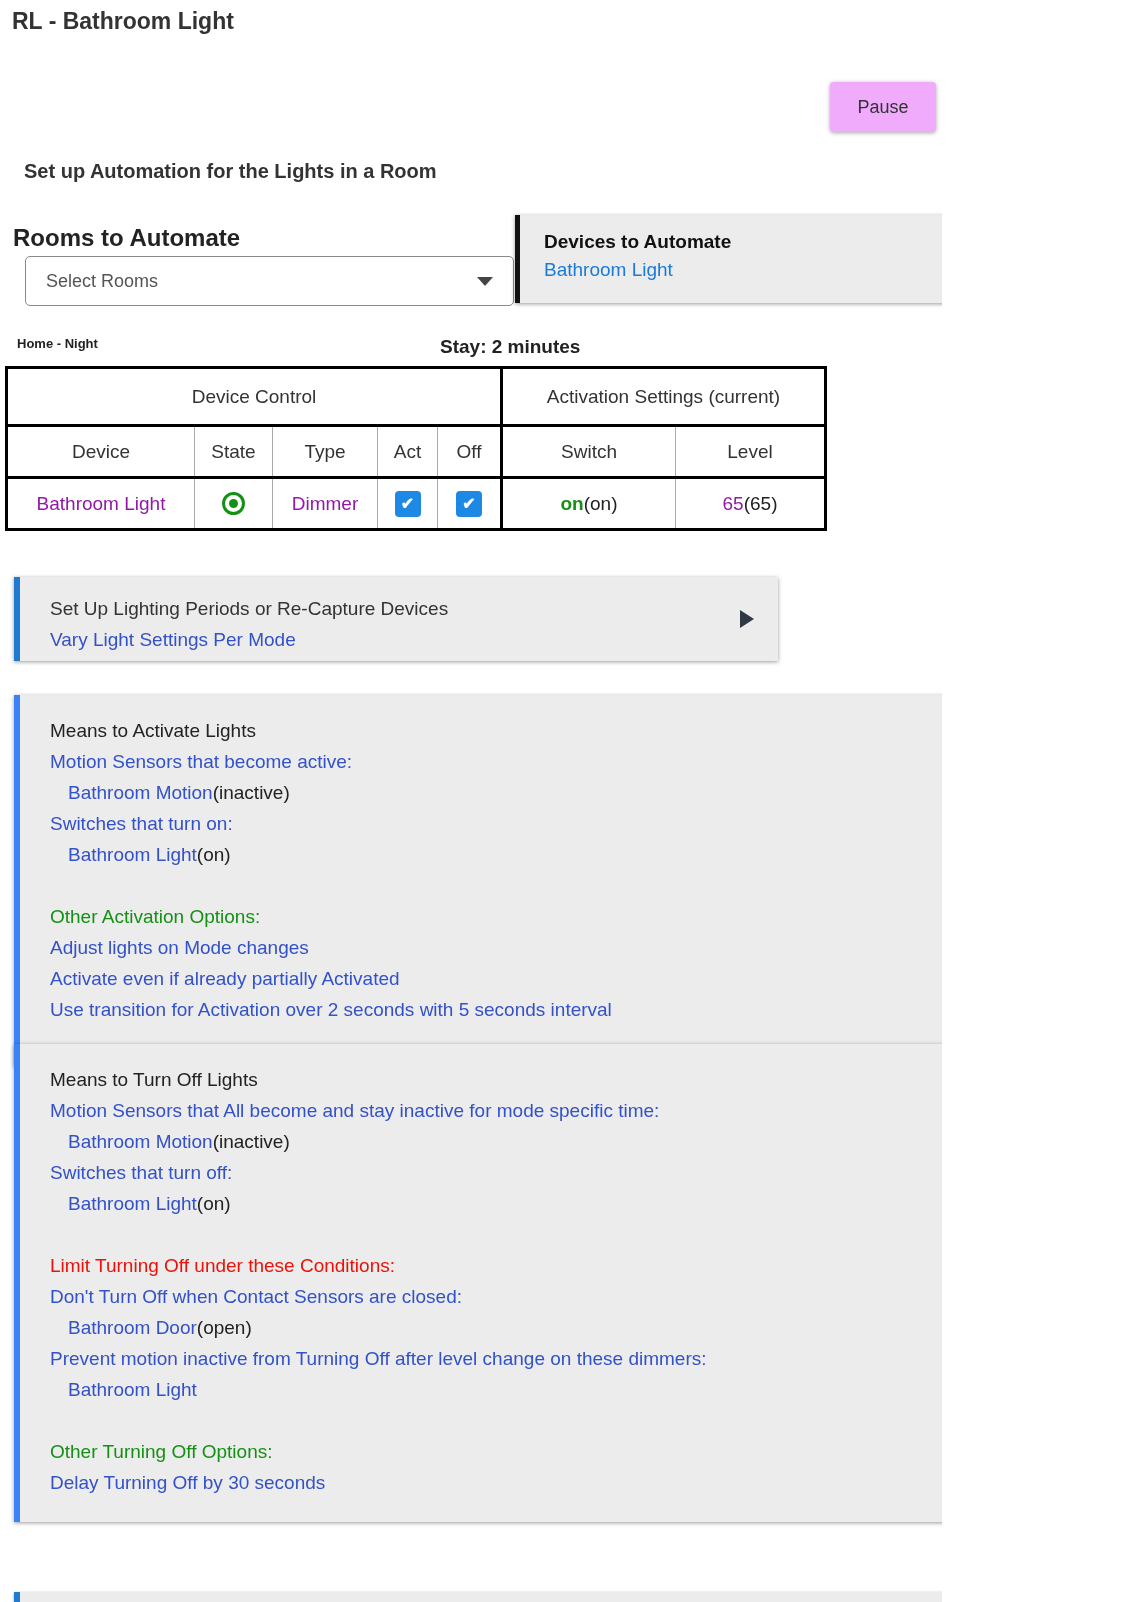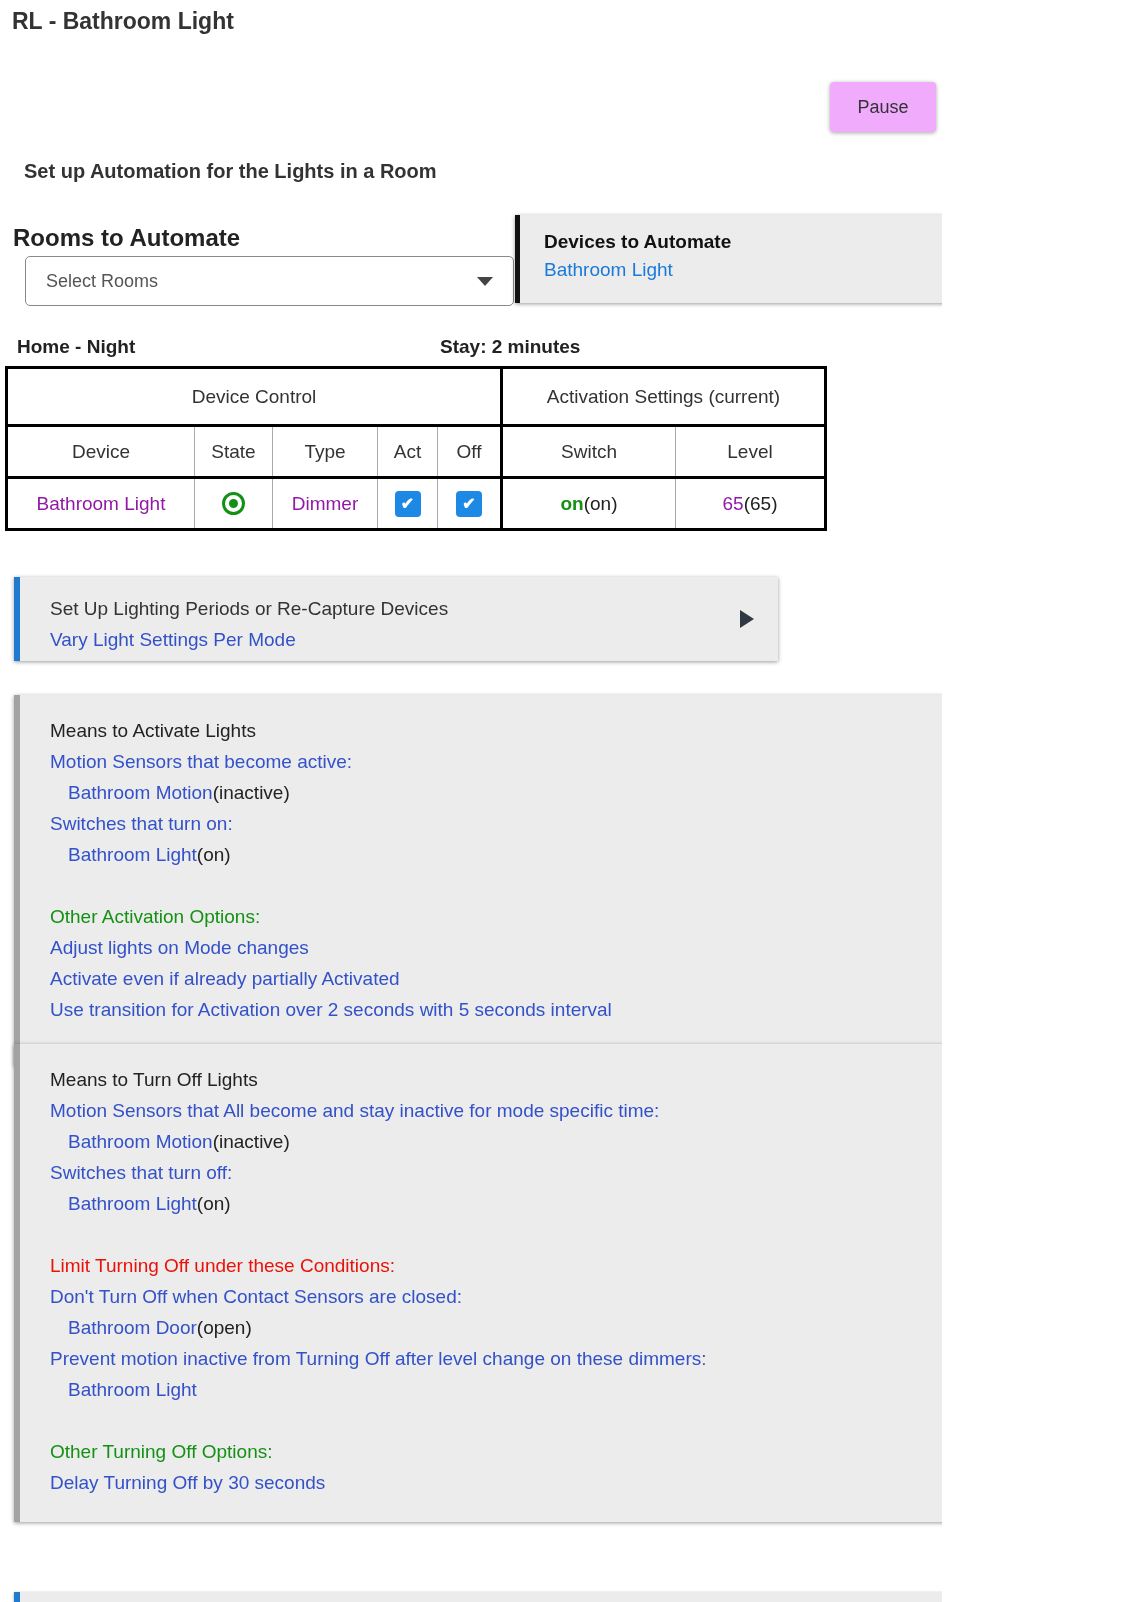--- a/index.html
+++ b/index.html
@@ -19,21 +19,21 @@
     display:flex; align-items:center; padding:0 20px; cursor:pointer;margin-left:12px; }
   .dropdown .ph { font-size:18px; color:#555; flex:1; }
   .caret-down { width:0; height:0; border-left:8px solid transparent; border-right:8px solid transparent; border-top:9px solid #444; }
 
   .panel { background:#ececec; box-shadow:0 1px 4px rgba(0,0,0,0.4); }
   .devices-panel { position:absolute; left:515px; top:215px; width:502px; height:88px;
     border-left:5px solid #111; padding:16px 0 0 24px; }
   .devices-title { font-size:19px; font-weight:700; color:#111; margin-bottom:6px; }
   .device-link { font-size:19px; color:#1a7ad9; cursor:pointer; }
 
-  .mode-name { position:absolute; left:17px; top:336px; font-size:19px; font-weight:700; color:#222; }
+  .mode-name { position:absolute; left:17px; top:336px; font-size:13px; font-weight:700; color:#222; }
   .stay-time { position:absolute; left:440px; top:336px; font-size:19px; font-weight:700; color:#222; }
 
   table.devtable { position:absolute; left:5px; top:366px; border-collapse:collapse; border:3px solid #000;
     font-size:19px; color:#333; background:#fff; table-layout:fixed; }
   table.devtable td, table.devtable th { text-align:center; font-weight:400; padding:0 8px; }
   tr.grp td { height:58px; border-bottom:3px solid #000; }
   td.grp-left { border-right:3px solid #000; }
   tr.cols th { height:52px; border-bottom:3px solid #000; border-right:1px solid #aaa; }
   tr.cols th:last-child { border-right:none; }
   tr.cols th.thick-r { border-right:3px solid #000; }
@@ -59,21 +59,21 @@
   .periods-panel { position:absolute; left:14px; top:577px; width:764px; height:84px;
     border-left:6px solid #1f7ad0; padding:16px 0 0 30px; }
   .periods-panel .l1 { font-size:19px; color:#333; line-height:31px; }
   .periods-panel .l2 { font-size:19px; color:#3351c9; line-height:31px; cursor:pointer; }
 
   .arrow-right { position:absolute; right:24px; top:50%; margin-top:-9px;
     width:0; height:0; border-top:9px solid transparent; border-bottom:9px solid transparent;
     border-left:14px solid #2f3943; cursor:pointer; }
 
   .section-panel { position:absolute; left:14px; width:1049px;
-    border-left:6px solid #a3a3a3; padding:20px 60px 0 30px; }
+    border-left:6px solid #3b82f6; padding:20px 60px 0 30px; }
   .activate-panel { top:695px; height:371px; }
   .turnoff-panel  { top:1044px; height:478px; }
   .sec-line { font-size:19px; line-height:31px; white-space:nowrap; }
   .sec-line.indent { padding-left:18px; }
   .sec-line.blank { height:31px; }
   .sec-line .suffix { color:#222; }
 
   .next-panel-strip { position:absolute; left:14px; top:1592px; width:1049px; height:10px;
     background:#ececec; border-left:6px solid #1f7ad0; box-shadow:0 1px 3px rgba(0,0,0,0.4); }
 </style>

